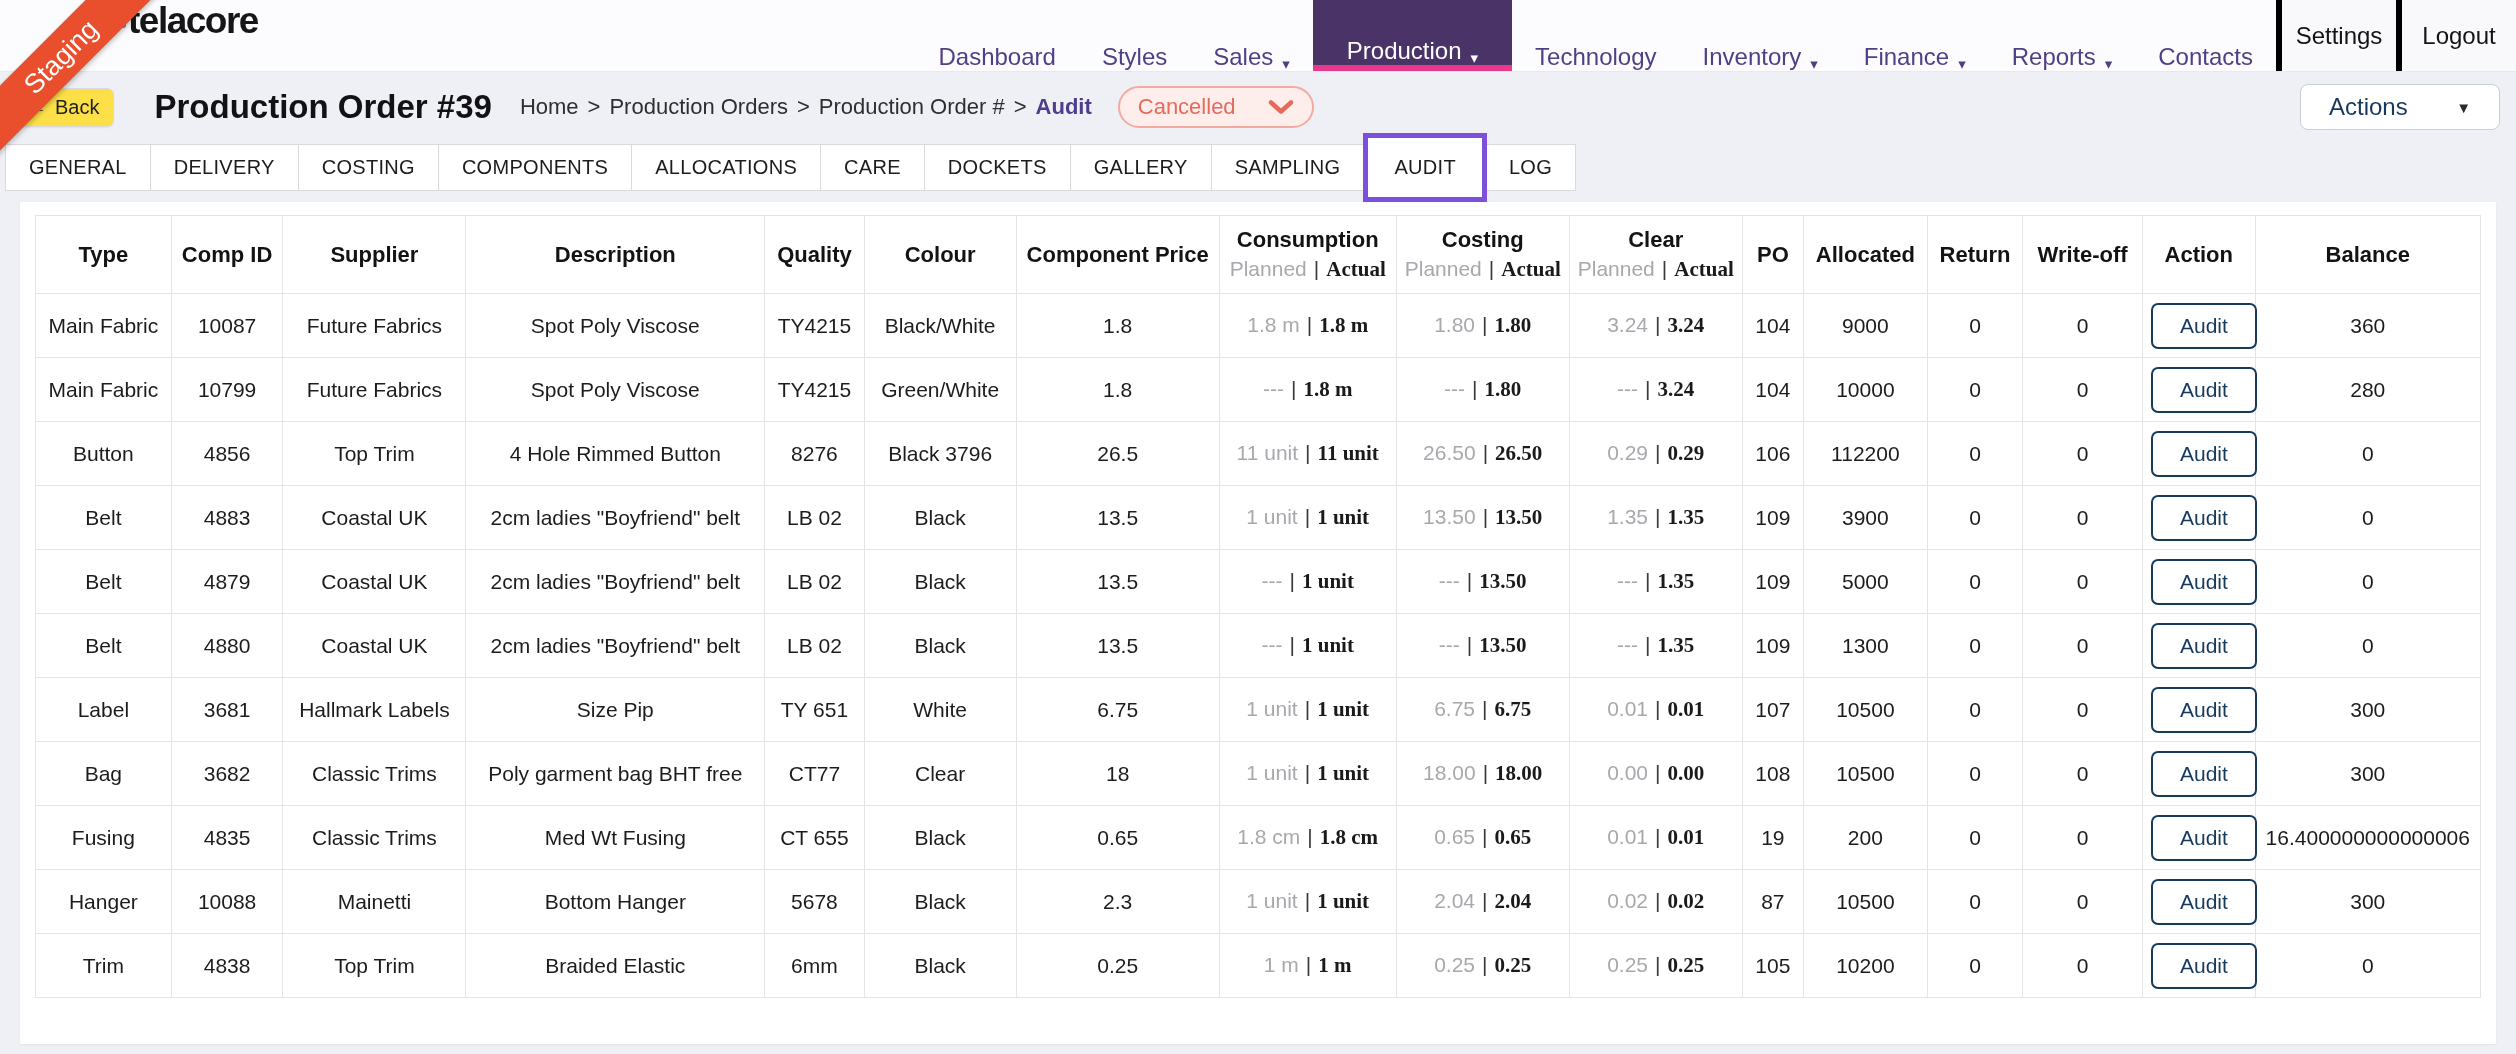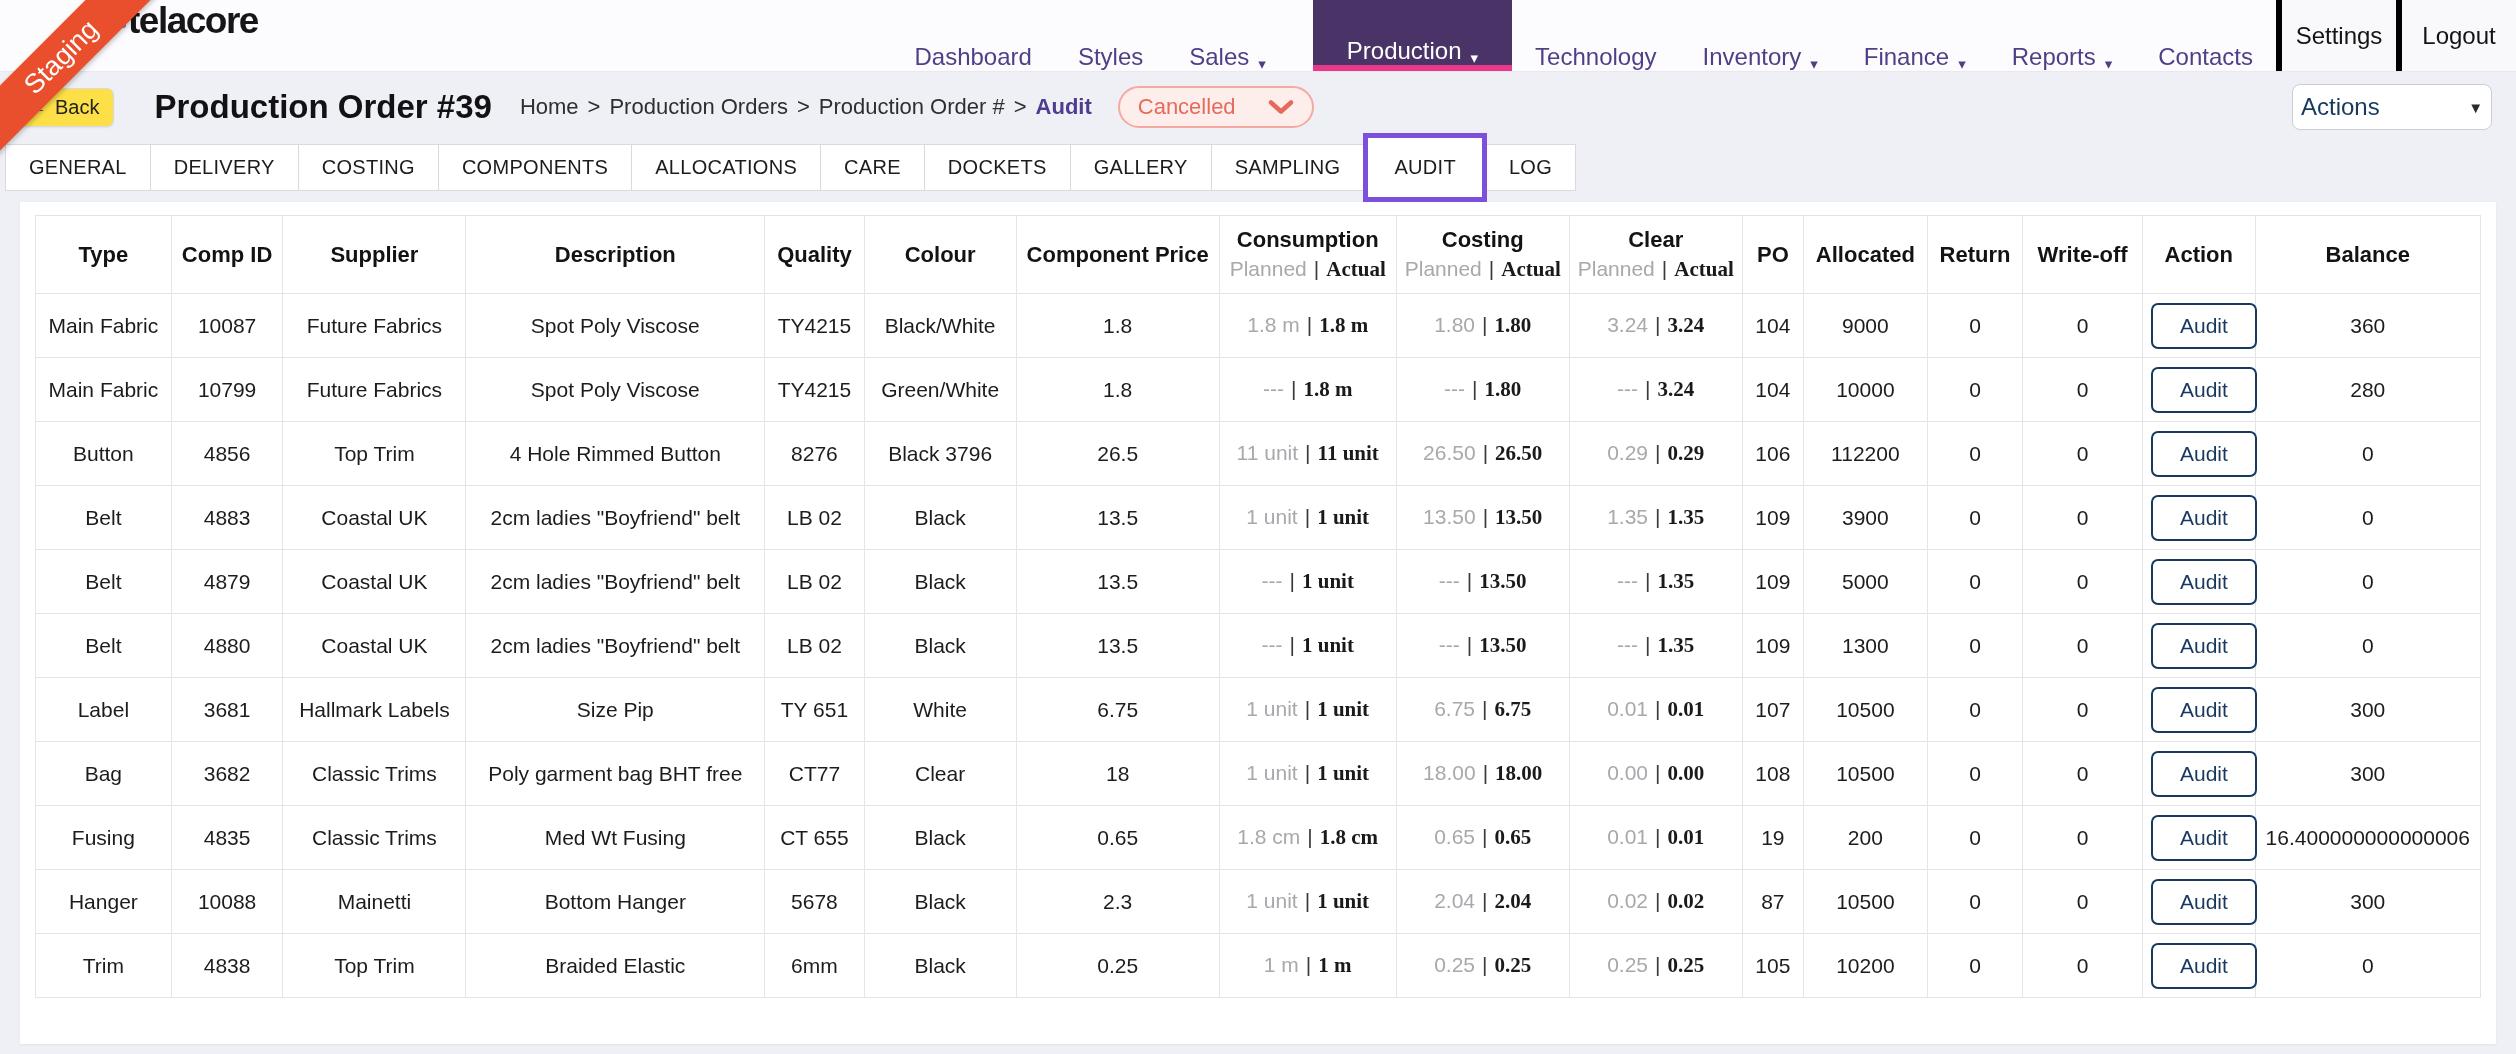--- a/index.html
+++ b/index.html
@@ -35,21 +35,20 @@
 
   .nav { display:flex; align-items:stretch; margin-left:auto; }
   .nav-item {
     display:flex; align-items:flex-end; gap:9px; padding:0 23px;
     font-size:24px; color:var(--navtext,#513f86); cursor:pointer; white-space:nowrap;
   }
   .nav-item .caret { font-size:15px; transform:translateY(2px); }
   .nav-item.active {
     background:var(--accent,#4a3366); color:#fff; padding:0 34px;
     border-bottom:6px solid var(--underline,#e7388a);
-    margin-left:24px;
   }
   .nav-cell {
     display:flex; align-items:center; justify-content:center;
     width:120px; font-size:24px; color:#141414; background:#f9f9fb;
     border-left:6px solid #000000; cursor:pointer;
   }
 
   
   .pagehead { height:70px; display:flex; align-items:center; position:relative; padding-left:12px; }
   .back-btn {
@@ -62,23 +61,23 @@
   .breadcrumb .sep { color:#2e2e30; }
   .breadcrumb .crumb { cursor:pointer; }
   .breadcrumb .current { color:#4f3c8f; font-weight:700; }
   .status-pill {
     margin-left:26px; display:flex; align-items:center; justify-content:space-between;
     min-width:196px; padding:6px 18px; border-radius:999px;
     background:var(--statusbg,#fdedeb); border:2px solid var(--statusbd,#f5aaa1);
     color:var(--statustx,#e66a5c); font-size:22px; cursor:pointer; gap:18px;
   }
   .actions-btn {
-    position:absolute; right:24px; top:50%; transform:translateY(-50%);
+    position:absolute; right:16px; top:50%; transform:translateY(-50%);
     width:200px; height:46px; background:#fff; border:1.5px solid #c9cdd4; border-radius:8px;
-    display:flex; align-items:center; justify-content:space-between; padding:0 8px;
+    display:flex; align-items:center; justify-content:space-between; padding:0 28px;
     font-size:24px; color:var(--navy,#17395d); cursor:pointer;
   }
   .actions-btn .caret { color:#2b2b2b; font-size:15px; }
 
   
   .tabs { display:flex; align-items:center; padding-left:5px; height:50px; position:relative; }
   .tab {
     background:#fff; border:1px solid #d9d9de; border-left-width:0;
     padding:11px 23px; font-size:20px; letter-spacing:.3px; color:#1c1c1e;
     cursor:pointer; white-space:nowrap;

